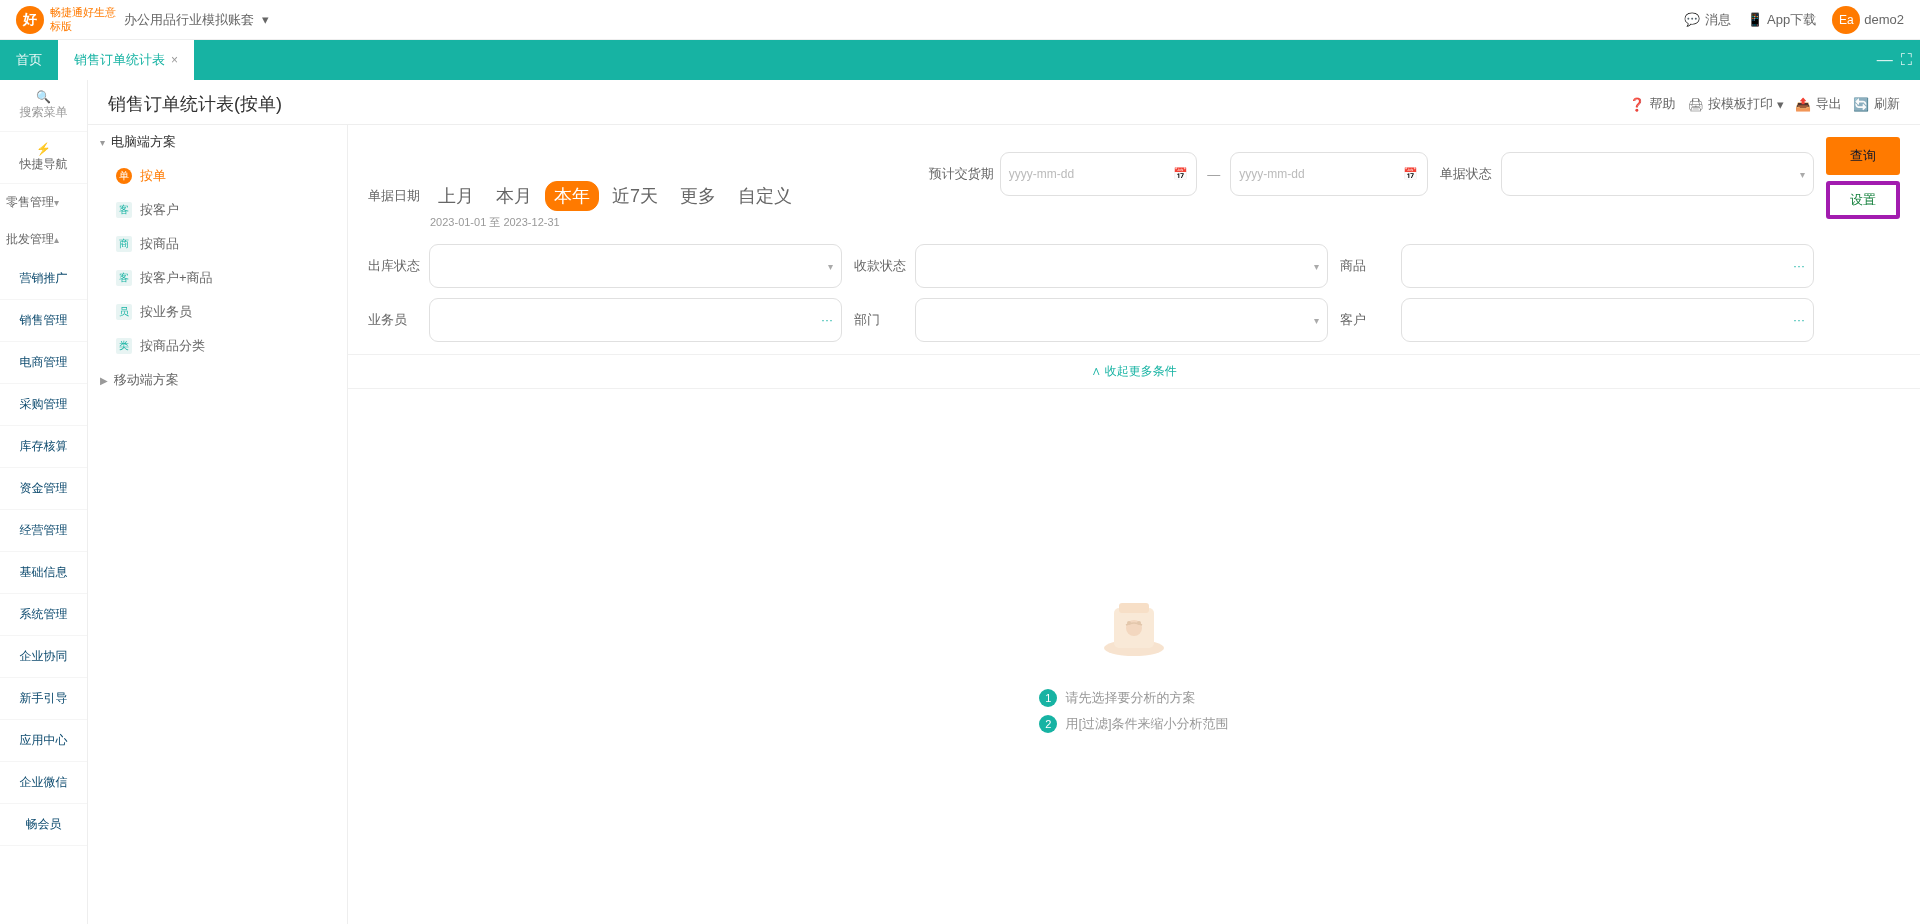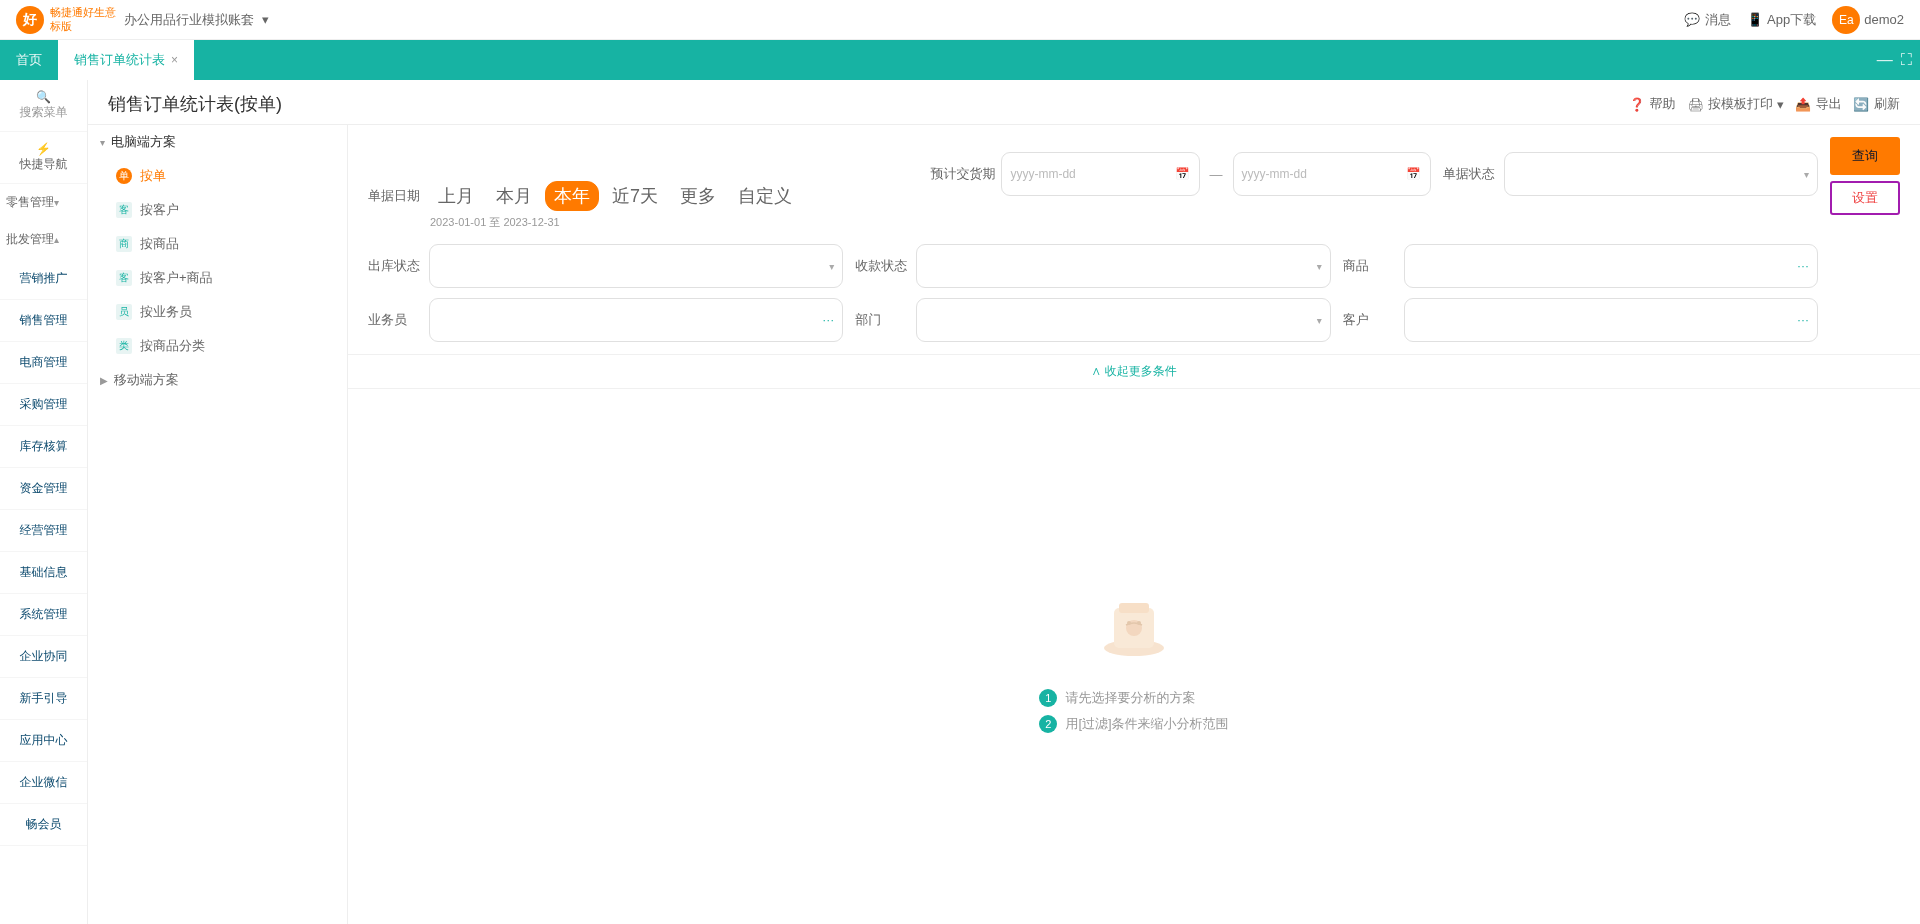--- a/index.html
+++ b/index.html
@@ -66,21 +66,21 @@
     .mobile-arrow { font-size: 10px; color: #999; }
 
     
     .query-panel { flex: 1; display: flex; flex-direction: column; overflow: hidden; background: #fafafa; }
     .date-btn { padding: 2px 8px; border-radius: 3px; cursor: pointer; font-size: 18px; color: #666; border: 1px solid transparent; }
     .date-btn.active { background: #ff7a00; color: #fff; border-color: #ff7a00; border-radius: 12px; }
 
     
     .action-buttons { display: flex; flex-direction: column; gap: 6px; margin-left: auto; flex-shrink: 0; }
     .btn-query { background: #ff7a00; color: #0f172a; border: none; border-radius: 3px; padding: 10px 20px; cursor: pointer; font-size: 13px; }
-    .btn-settings { background: #fff; color: #ef4444; border: 2px solid #a21caf; border-radius: 3px; padding: 6px 20px; cursor: pointer; font-size: 13px; }
+    .btn-settings { background: #fff; color: #15803d; border: 4px solid #a21caf; border-radius: 3px; padding: 6px 20px; cursor: pointer; font-size: 13px; }
 
     
     .collapse-row { text-align: center; padding: 8px; cursor: pointer; color: #17b3a3; font-size: 12px; background: #fff; border-bottom: 1px solid #f0f0f0; }
 
     
     .empty-state { flex: 1; display: flex; flex-direction: column; align-items: center; justify-content: center; gap: 16px; background: #fff; }
     .empty-tips { color: #999; font-size: 13px; }
     .empty-tip-item { display: flex; align-items: center; gap: 8px; margin-bottom: 8px; }
     .tip-num { width: 18px; height: 18px; border-radius: 50%; background: #17b3a3; color: #fff; font-size: 11px; display: flex; align-items: center; justify-content: center; flex-shrink: 0; }
 

